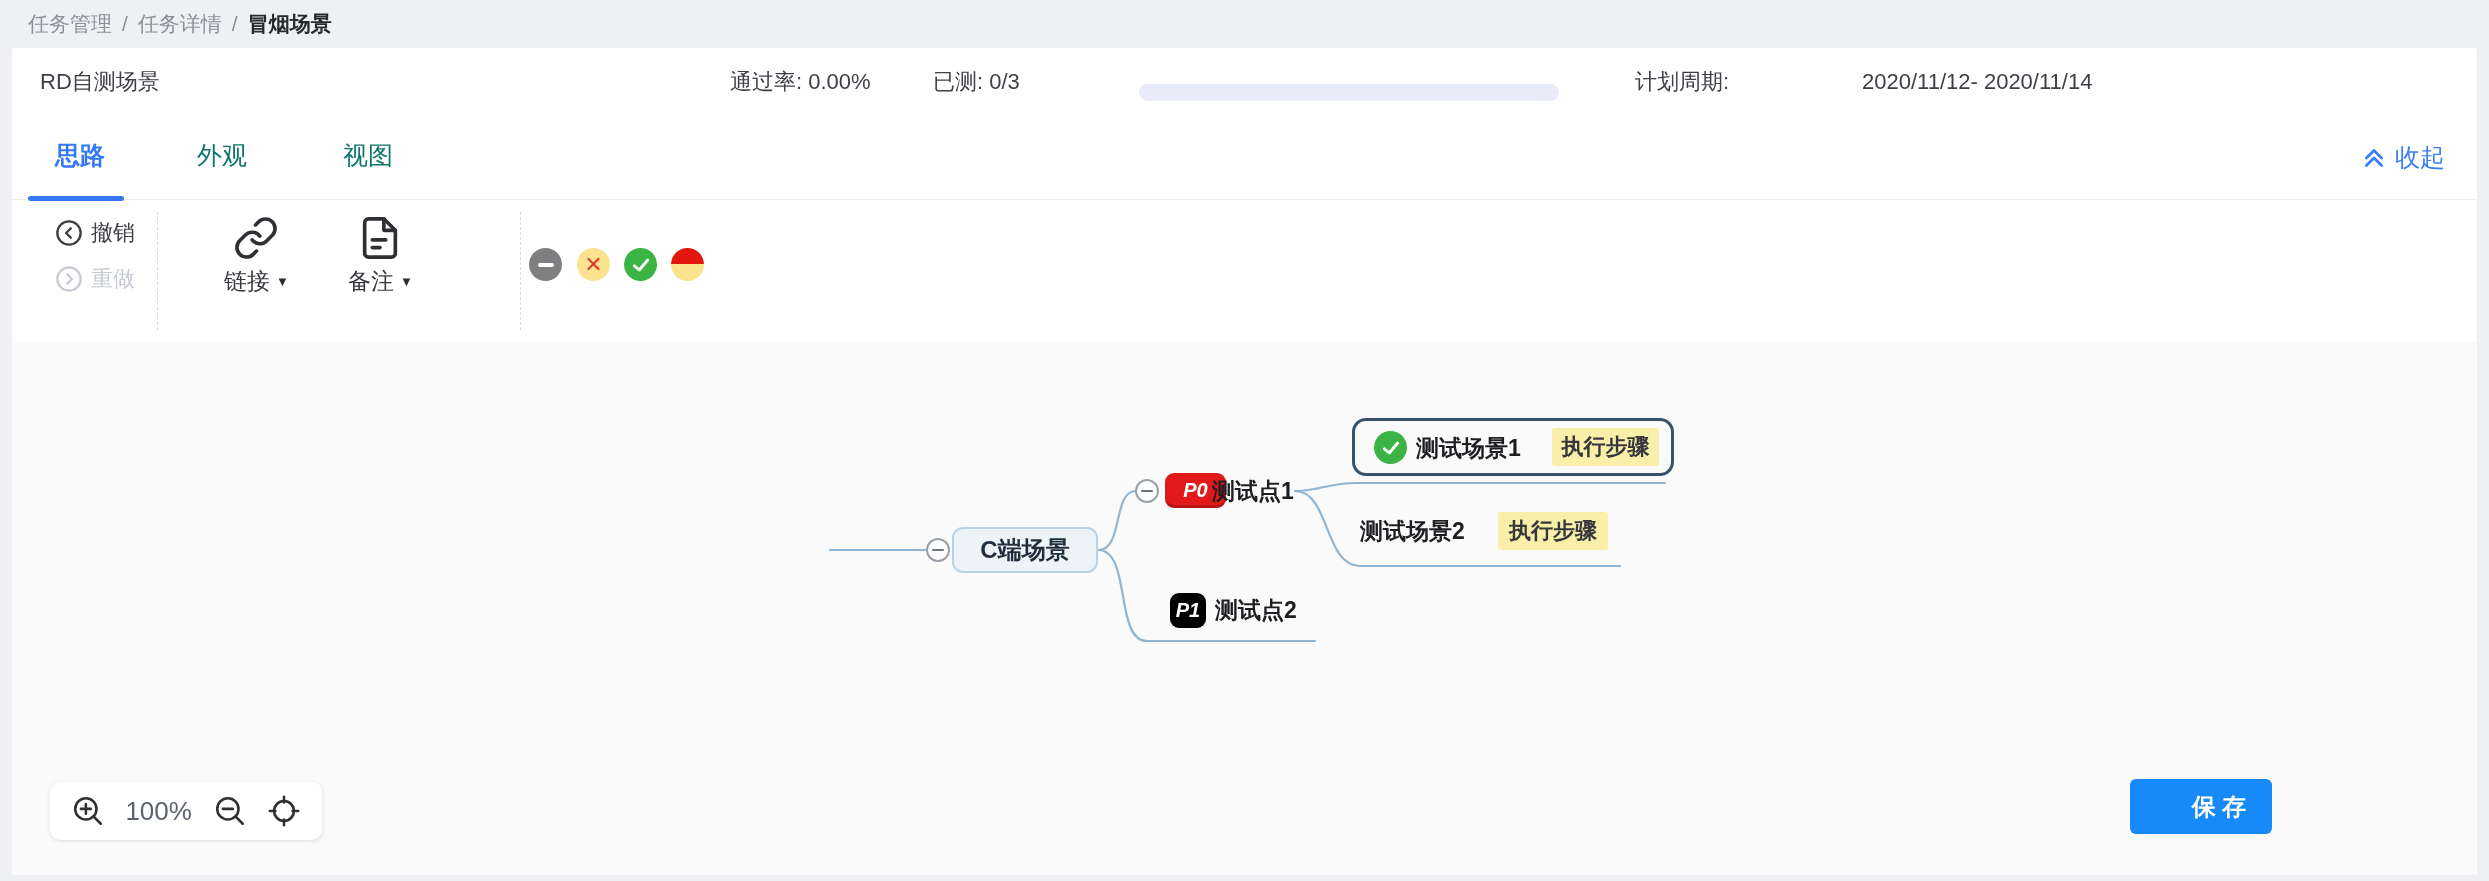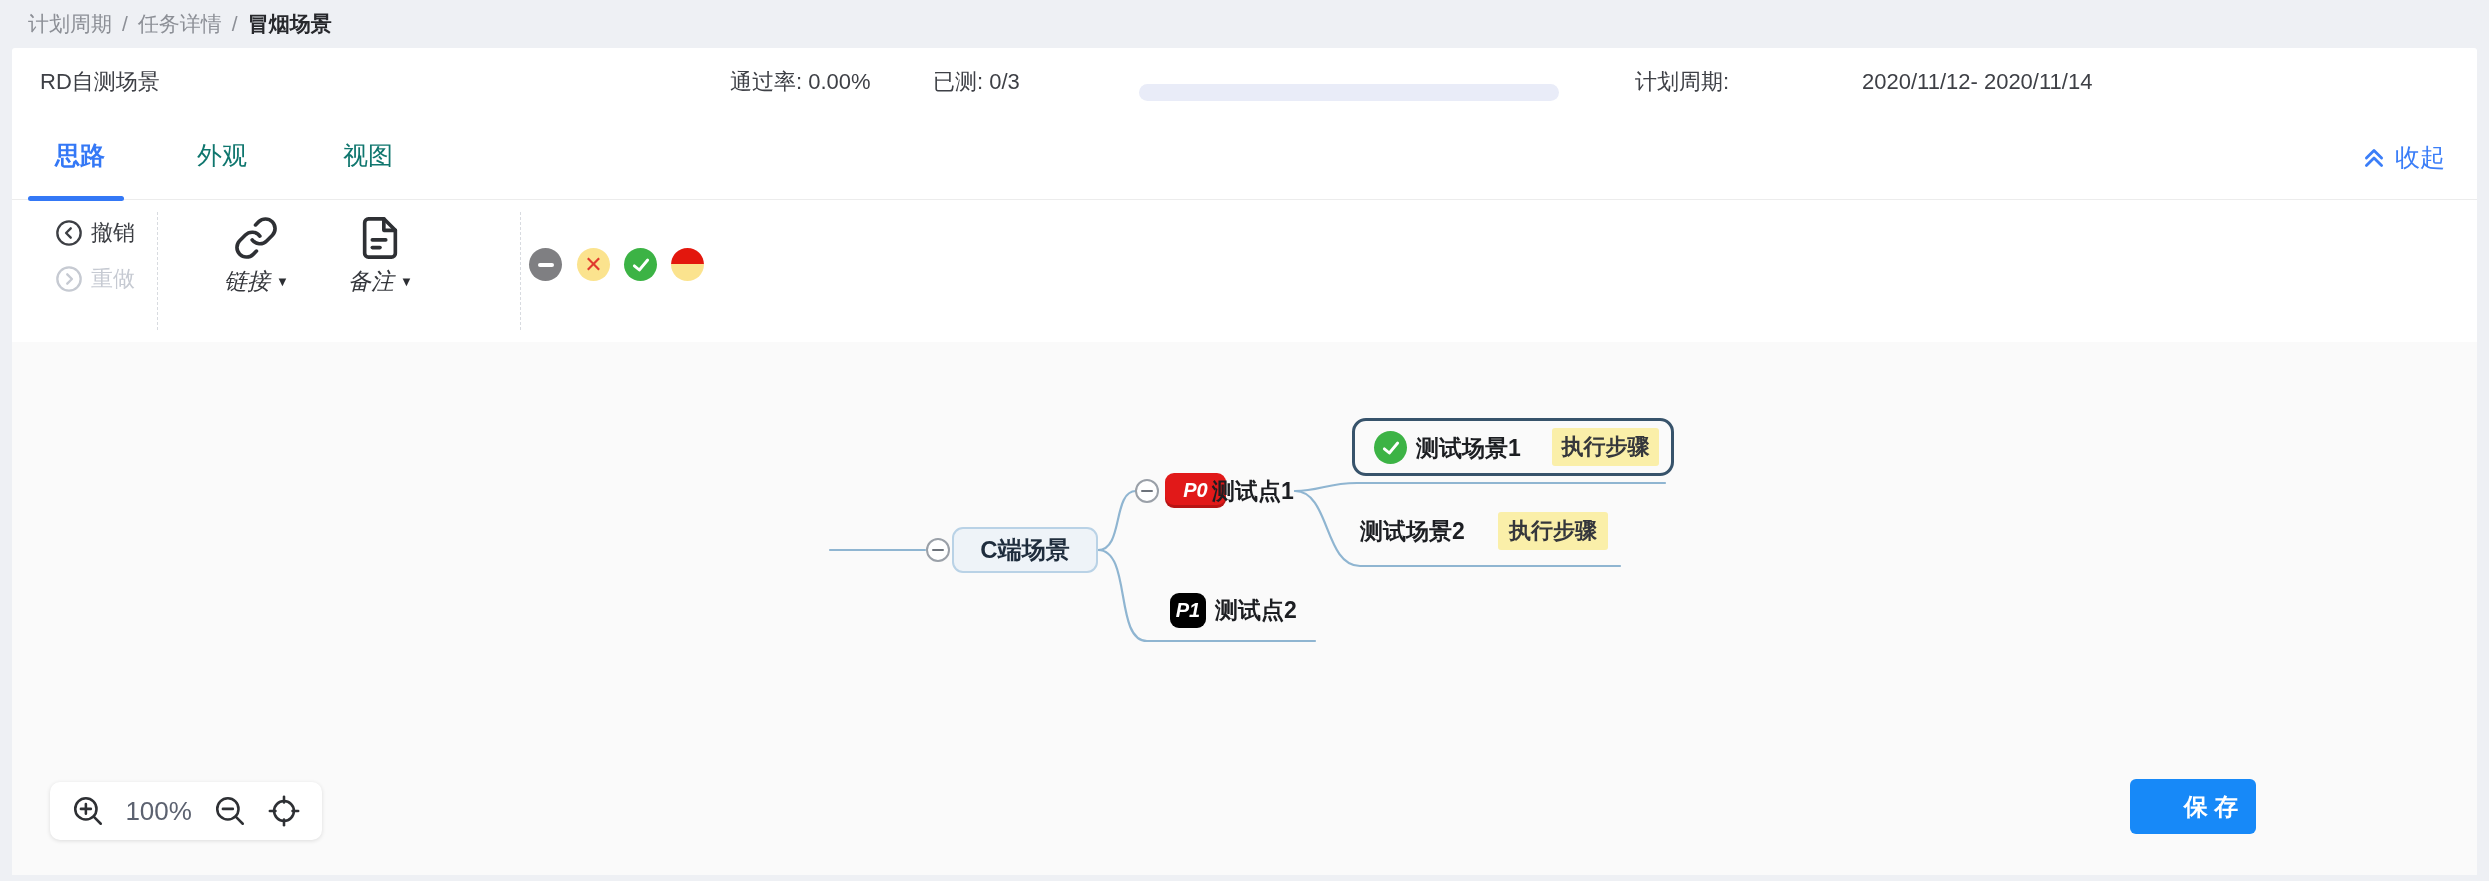--- a/index.html
+++ b/index.html
@@ -37,21 +37,21 @@
   #collapse { position:absolute; right:32px; top:26px; display:flex; align-items:center; gap:8px;
     color:#3b7ef8; font-size:25px; cursor:pointer; }
 
   
   #toolbar { position:absolute; left:0; top:152px; width:100%; height:142px; }
   .tb-sep { position:absolute; top:12px; height:118px; border-left:1px dashed #d8dbe0; }
   .undo-redo { position:absolute; left:43px; display:flex; align-items:center; gap:8px;
     font-size:22px; color:#3d3f44; cursor:pointer; }
   .undo-redo.disabled { color:#c6cad2; cursor:default; }
   .vgroup { position:absolute; display:flex; flex-direction:column; align-items:center; cursor:pointer; }
-  .vgroup .lbl { font-size:23px; color:#35373c; font-weight:500; display:flex; align-items:center; gap:6px;font-style:italic; }
+  .vgroup .lbl { font-size:23px; color:#35373c; font-weight:500; display:flex; align-items:center; gap:6px; }
   .caret { font-size:13px; color:#2c2e33; }
   .stat { position:absolute; top:202px; width:33px; height:33px; border-radius:50%;
     display:flex; align-items:center; justify-content:center; cursor:pointer; }
   .stat .minus { width:16px; height:4px; background:#fff; border-radius:2px; }
   .stat.gray { background:#7f7f82; }
   .stat.yellow { background:#fbe38e; color:#e03a2f; font-size:22px; font-weight:700; }
   .stat.green { background:#3cb345; }
   .stat.halves { background:linear-gradient(#e3170d 0 50%, #fbe38e 50% 100%); }
 
   
@@ -87,30 +87,30 @@
   #zoompill { position:absolute; left:38px; top:440px; width:272px; height:58px; background:#fff;
     border-radius:10px; box-shadow:0 1px 4px rgba(0,0,0,.12); display:flex; align-items:center;
     justify-content:space-evenly; }
   #zoomlevel { font-size:26px; color:#5c6270; }
   .iconbtn { cursor:pointer; display:flex; align-items:center; }
 
   
   .btn { position:absolute; top:437px; height:55px; background:#1789f8; color:#fff;
     font-size:24px; font-weight:600; border:none; border-radius:6px; cursor:pointer;
     display:flex; align-items:center; justify-content:center; }
-  #savebtn { left:2118px; width:126px;padding-left:36px; }
+  #savebtn { left:2118px; width:142px;padding-left:36px; }
   #clearbtn { left:2262px; width:200px; }
 
   svg.ic { display:block; }
 </style>
 </head>
 <body>
 
 <div id="breadcrumb">
-  <span class="crumb">计划周期</span>
+  <span class="crumb">任务管理</span>
   <span>/</span>
   <span class="crumb">任务详情</span>
   <span>/</span>
   <span class="crumb last">冒烟场景</span>
 </div>
 
 <div id="card">
 
   <div id="hdr">
     <span class="t" id="title">RD自测场景</span>

